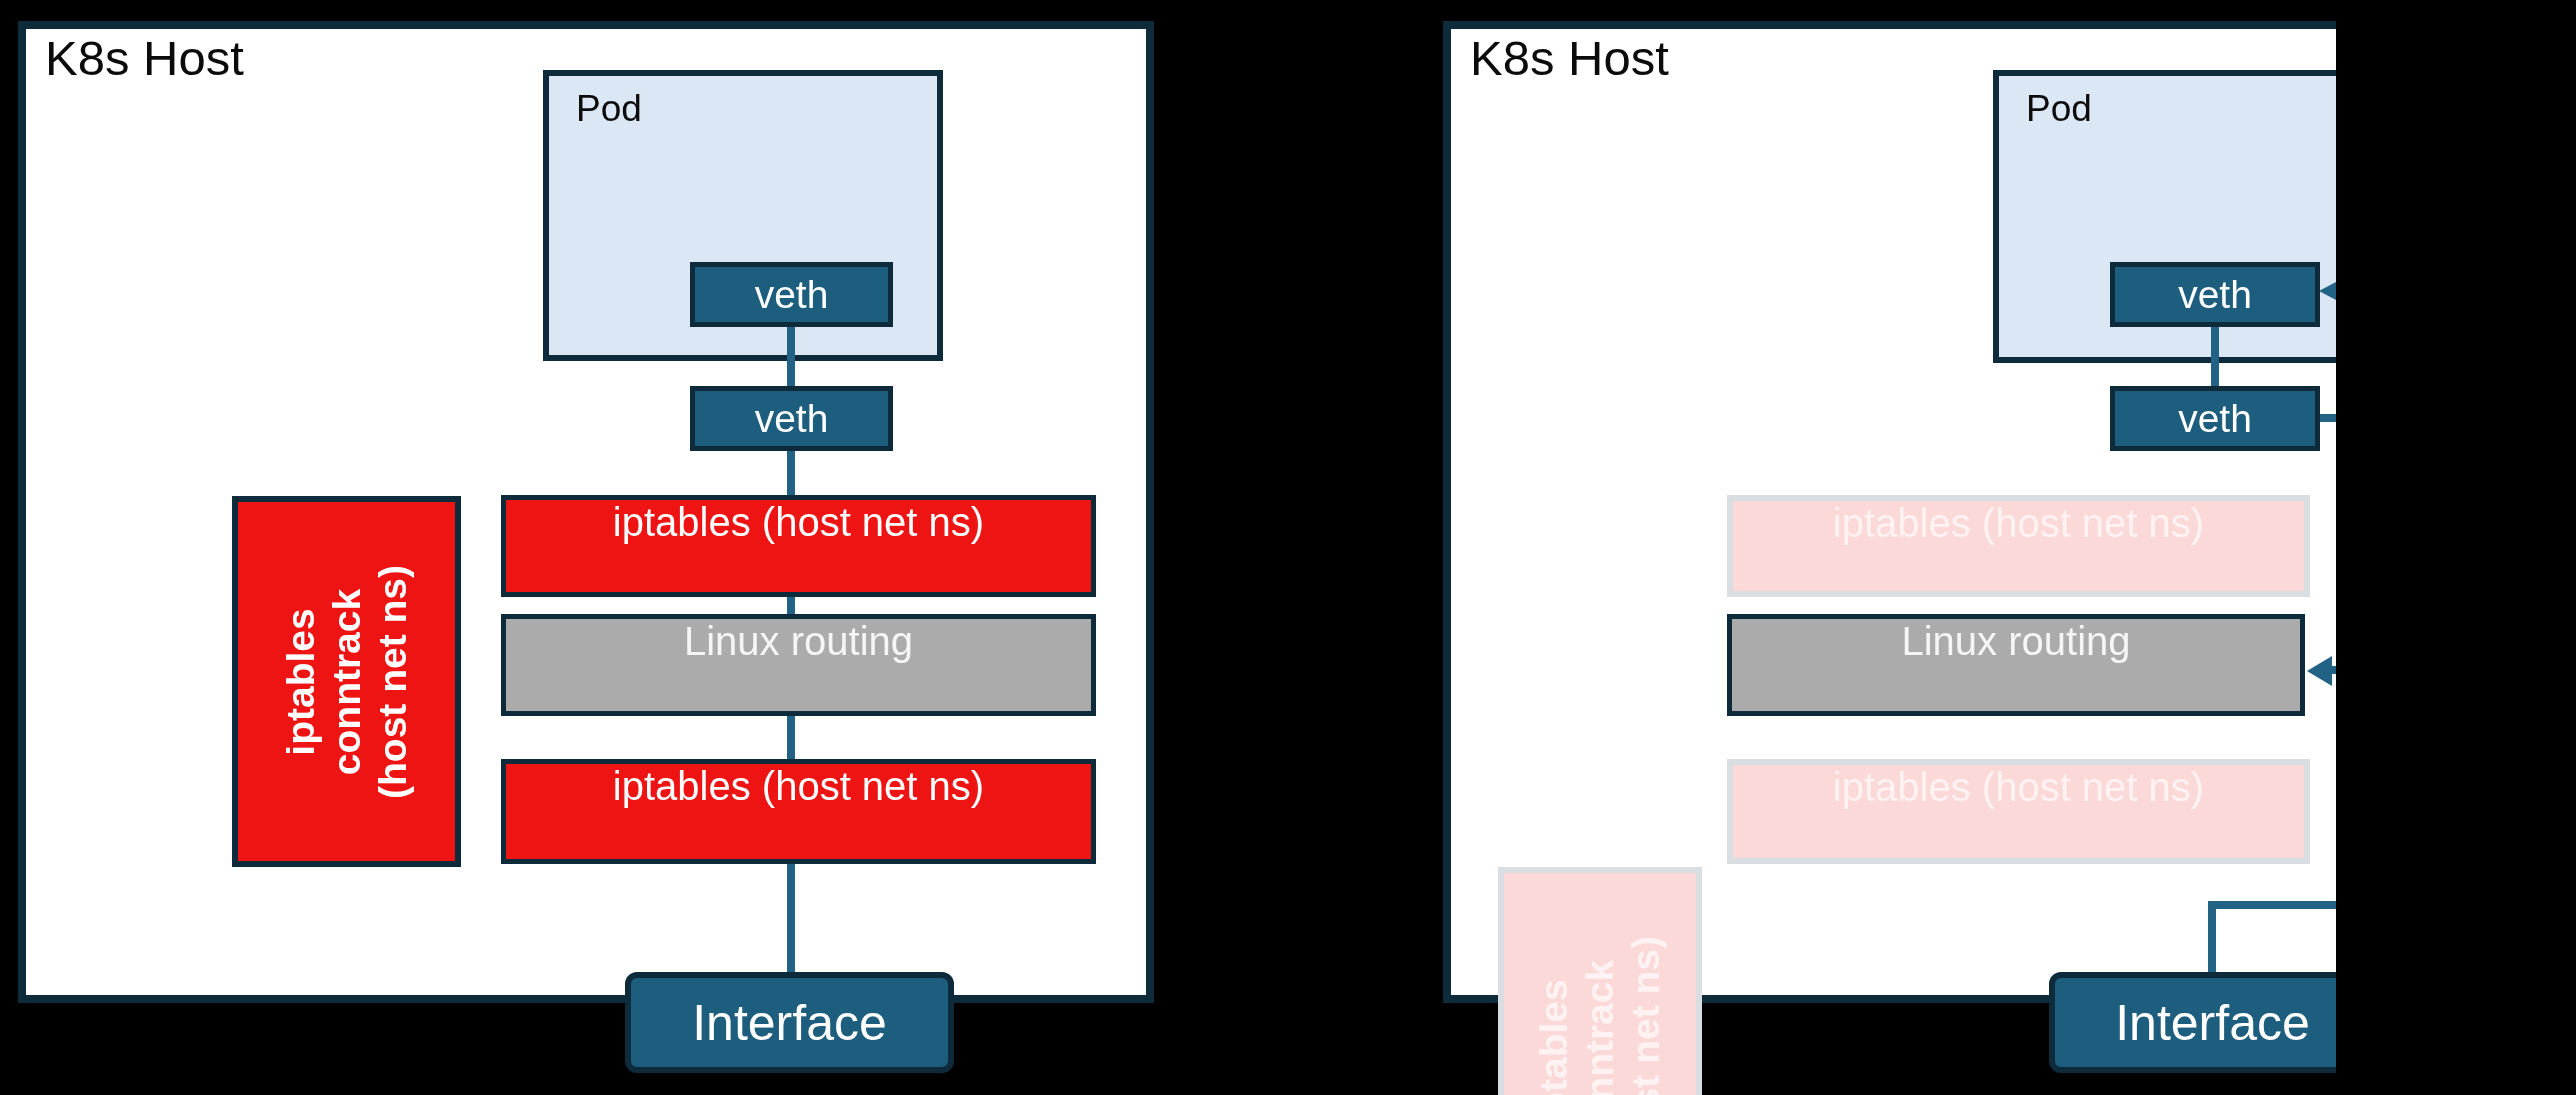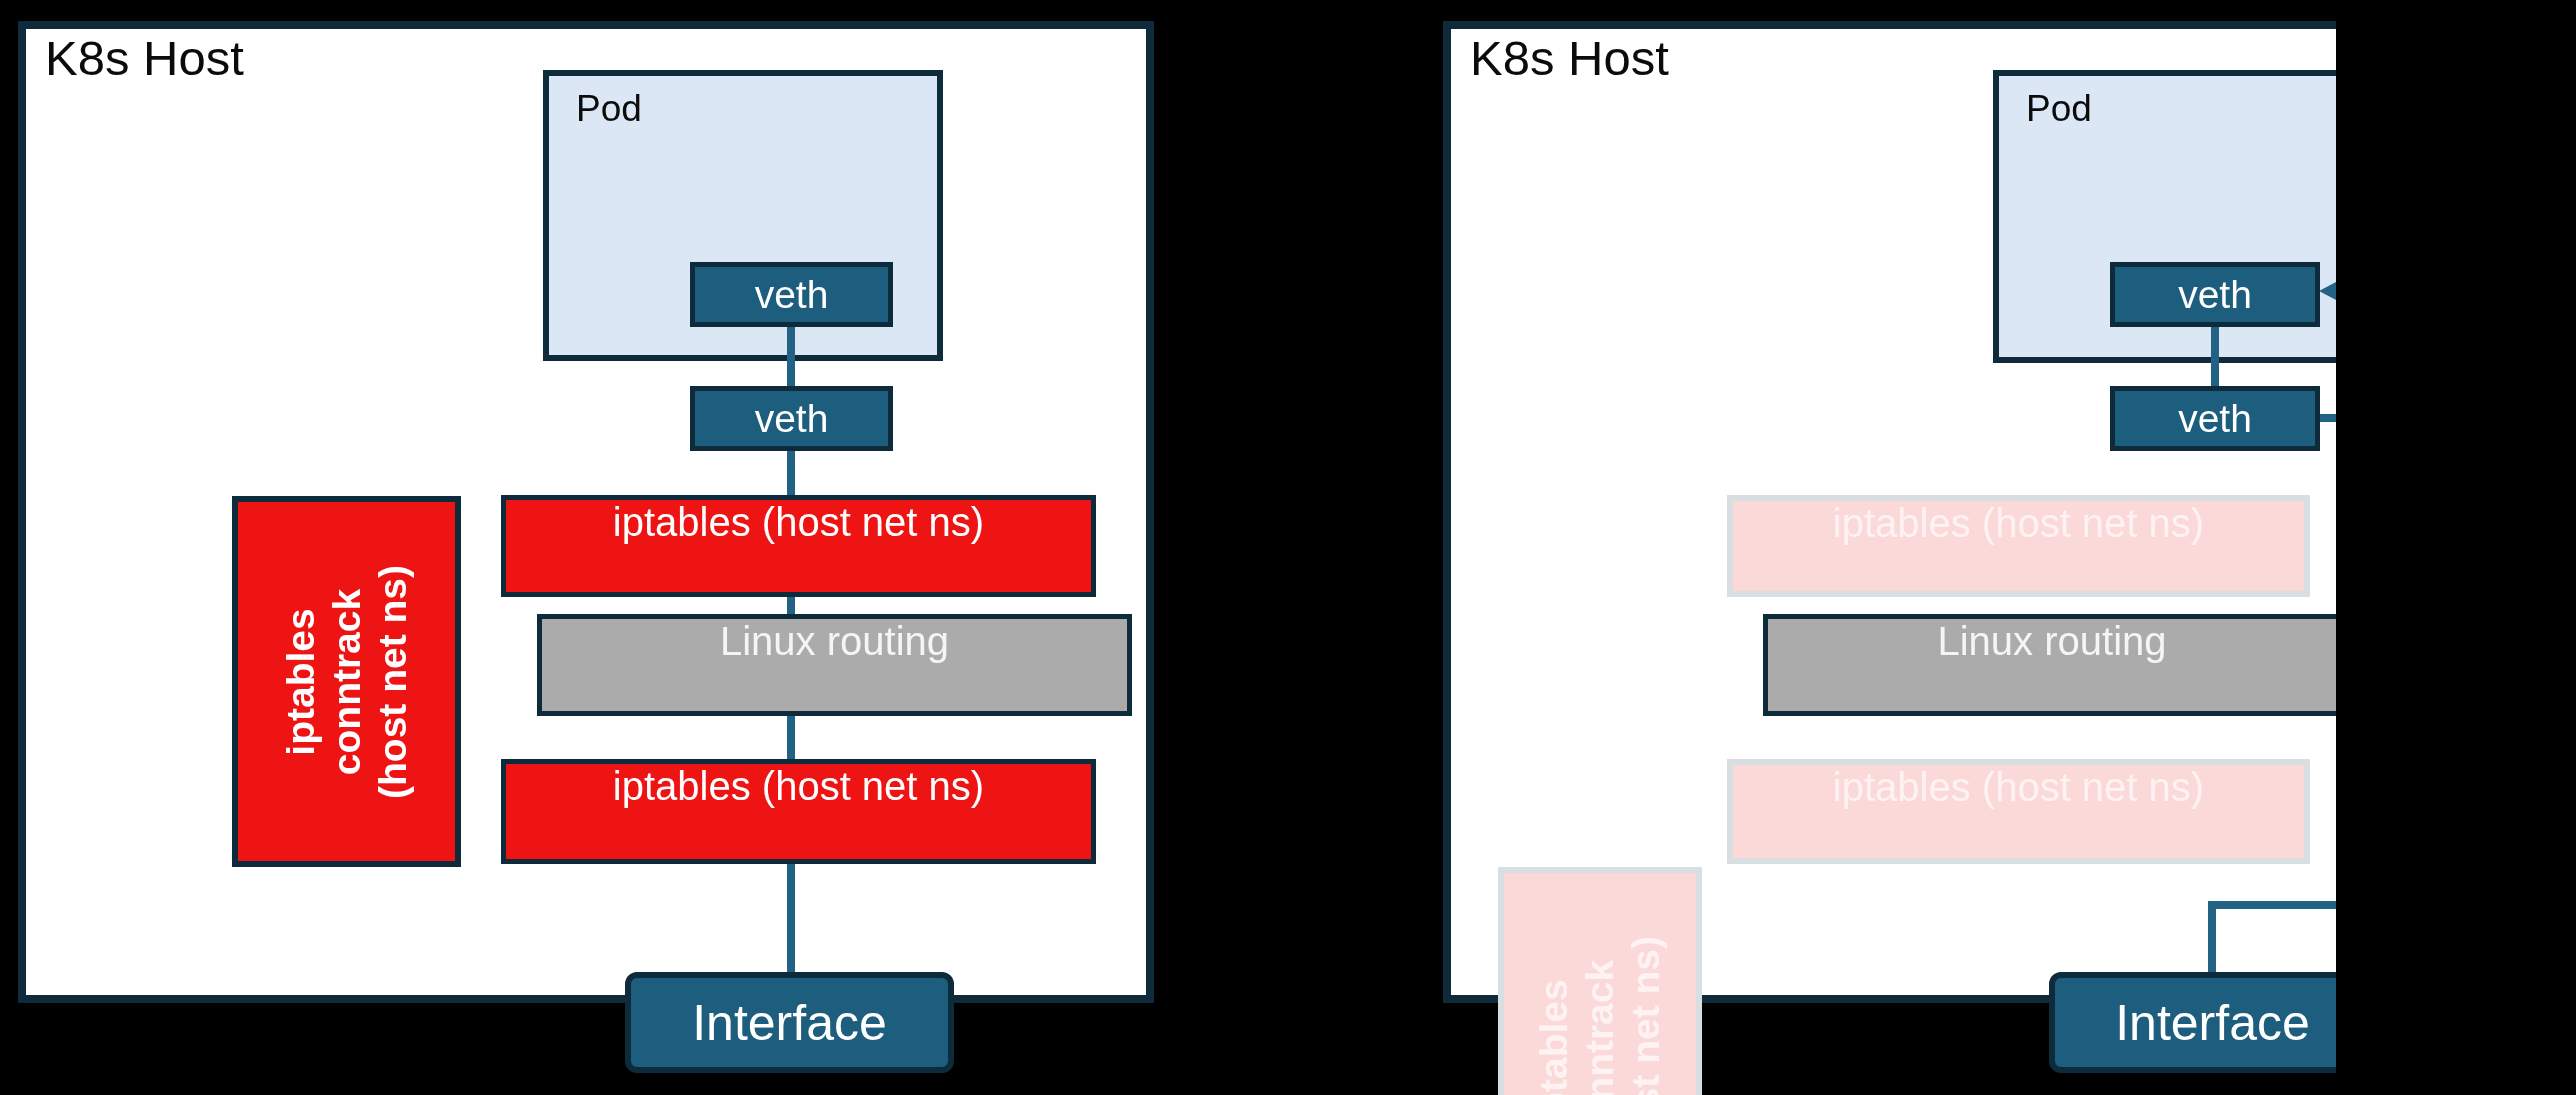--- a/index.html
+++ b/index.html
@@ -28,21 +28,21 @@
 
   .pod{background:var(--c-pod_bg,#dce7f5);border:6.7px solid var(--c-dark_border,#0d2b3a);}
   .pod-label{position:absolute;left:27px;top:11.7px;font-size:37px;color:var(--c-text_dark,#0b0b0b);}
 
   .tealbox{background:var(--c-teal_box,#1d5d7d);border:5px solid var(--c-dark_border,#0d2b3a);
     display:flex;align-items:center;justify-content:center;color:#ffffff;font-size:39px;}
   .interface{border-width:6.7px;font-size:50px;border-radius:12px;}
 
   .rowbox{display:flex;justify-content:center;font-size:40px;}
   .redbox{background:var(--c-red,#ee1414);border:5px solid var(--c-dark_border,#0d2b3a);color:#ffffff;}
-  .graybox{background:var(--c-gray_box,#ababab);border:5px solid var(--c-dark_border,#0d2b3a);color:var(--c-text_light,#f5f5f5);margin-left:36px;}
+  .graybox{background:var(--c-gray_box,#ababab);border:5px solid var(--c-dark_border,#0d2b3a);color:var(--c-text_light,#f5f5f5);}
   .pinkbox{background:var(--c-pink_bg,#fad9d8);border:6.7px solid var(--c-pink_border,#d9dee2);color:var(--c-pink_text,#fef3f2);}
 
   .conntrack{position:relative;}
   .vtext{position:absolute;left:50%;top:50%;transform:translate(-50%,-50%) rotate(-90deg);
     width:360px;text-align:center;font-size:39px;font-weight:600;line-height:1.18;white-space:nowrap;}
   .vtext span{display:block;}
   .conntrack-red .vtext{color:#ffffff;}
   .conntrack-pink .vtext{color:var(--c-pink_text,#fef3f2);}
 
   .seg{background:var(--c-line,#226284);}

